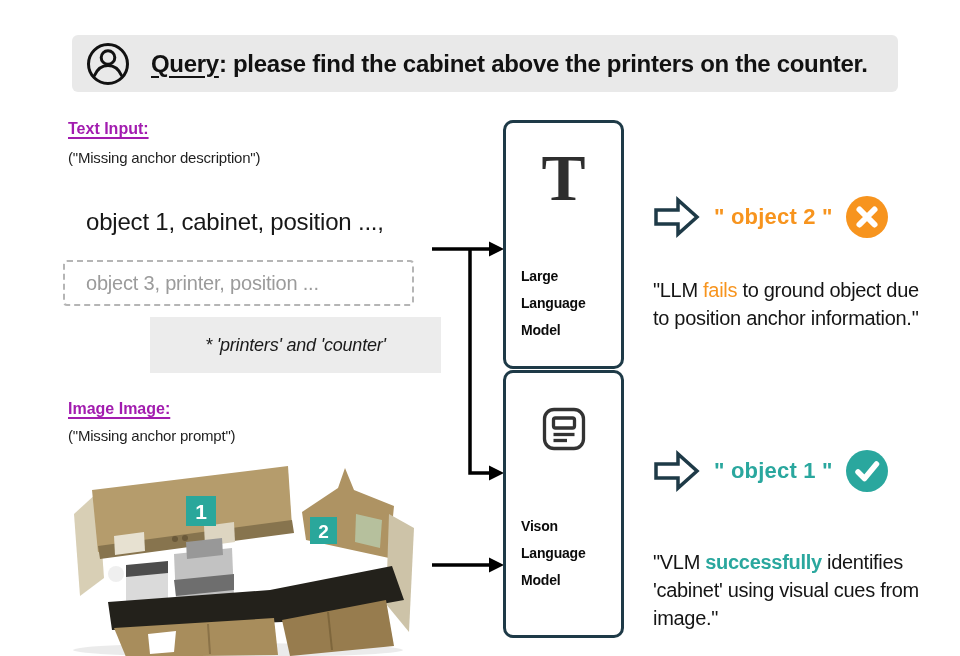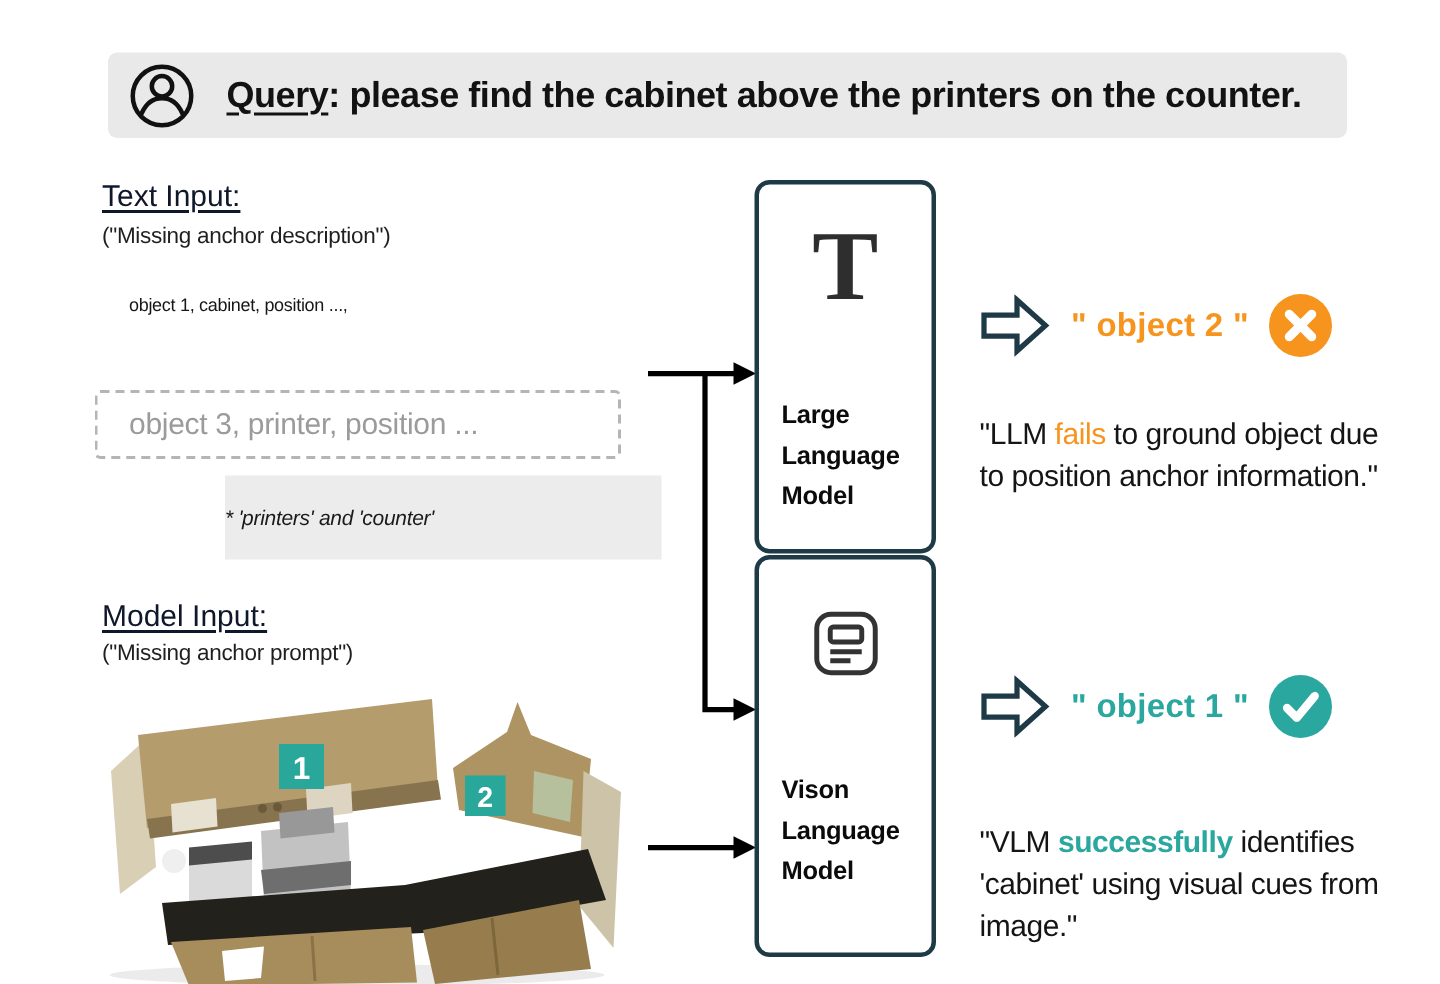--- a/index.html
+++ b/index.html
@@ -12,47 +12,47 @@
           font-family:"Liberation Sans", sans-serif;color:#141414;margin-top:10px;}
 
   
   .query-bar{position:absolute;left:72px;top:25px;width:826px;height:57px;
              background:var(--query_bg);border-radius:6px;display:flex;align-items:center;
              gap:20px;padding-left:13px;}
   .query-text{font-size:24px;font-weight:600;letter-spacing:-0.3px;color:#121212;white-space:nowrap;}
   .query-label{text-decoration:underline;text-underline-offset:4px;text-decoration-thickness:2px;}
 
   
-  .heading{position:absolute;font-size:20px;font-weight:400;color:#0f172a;
+  .heading{position:absolute;font-size:16px;font-weight:700;color:#a21caf;
            text-decoration:underline;text-decoration-thickness:2px;text-underline-offset:3px;}
   .subtitle{position:absolute;font-size:15px;color:#1f1f1f;letter-spacing:-0.2px;}
   .h-text{left:68px;top:110px;}
   .s-text{left:68px;top:139px;}
-  .object-lines{position:absolute;left:86px;top:180px;font-size:12px;line-height:27px;
+  .object-lines{position:absolute;left:86px;top:198px;font-size:24px;line-height:27px;
                 color:#171717;letter-spacing:-0.2px;}
   .dashed-box{position:absolute;left:63px;top:250px;width:351px;height:46px;
               border:2px dashed #b5b5b5;border-radius:4px;display:flex;align-items:center;
               padding-left:21px;text-align:center;}
   .dashed-text{font-size:20px;color:var(--muted);letter-spacing:-0.2px;}
   .note-box{position:absolute;left:150px;top:307px;width:291px;height:56px;background:var(--note_bg);
-            display:flex;flex-direction:column;justify-content:center;align-items:flex-start;
-            font-style:italic;font-size:14px;line-height:24px;color:#1a1a1a;letter-spacing:-0.2px;}
+            display:flex;flex-direction:row;justify-content:center;align-items:center;
+            font-style:italic;font-size:18px;line-height:24px;color:#1a1a1a;letter-spacing:-0.2px;}
   .h-image{left:68px;top:390px;}
   .s-image{left:68px;top:417px;}
   .scene{position:absolute;left:58px;top:446px;width:362px;height:202px;}
 
   
   .model-box{position:absolute;left:503px;width:121px;border:3px solid var(--navy);
              border-radius:10px;background:#fff;}
   .llm-box{top:110px;height:249px;}
   .vlm-box{top:360px;height:268px;}
   .t-glyph{font-family:"Liberation Serif", serif;font-weight:700;font-size:66px;line-height:66px;
            color:#2e2e2e;text-align:center;margin-top:22px;}
   .vlm-icon-wrap{display:flex;justify-content:center;margin-top:32px;}
-  .model-label{position:absolute;left:15px;top:140px;font-size:17px;font-weight:700;
+  .model-label{position:absolute;left:15px;top:140px;font-size:14px;font-weight:700;
                line-height:27px;color:#0b0b0b;letter-spacing:-0.2px;}
 
   
   .connectors{position:absolute;left:425px;top:160px;width:90px;height:410px;}
 
   
   .output-row{position:absolute;display:flex;align-items:center;gap:13px;}
   .row-llm{left:653px;top:186px;}
   .row-vlm{left:653px;top:440px;}
   .output-text{font-size:22px;font-weight:700;letter-spacing:0.2px;white-space:nowrap;}
@@ -85,21 +85,21 @@
   <div class="object-lines">
     <div>object 1, cabinet, position ...,</div>
   </div>
   <div class="dashed-box">
     <span class="dashed-text">object 3, printer,  position ...</span>
   </div>
   <div class="note-box">
     <div>* 'printers' and 'counter'</div>
   </div>
 
-  <div class="heading h-image">Model Input:</div>
+  <div class="heading h-image">Image Image:</div>
   <div class="subtitle s-image">("Missing anchor prompt")</div>
 
   <div class="scene">
     <svg width="362" height="202" viewBox="0 0 362 202">
 
       <ellipse cx="180" cy="194" rx="165" ry="7" fill="#e3e3e3" opacity="0.7"></ellipse>
 
       <polygon points="16,58 40,36 46,122 22,140" fill="#d8cfb5"></polygon>
 
       <polygon points="34,34 230,10 234,70 40,96" fill="#b59c6c"></polygon>

